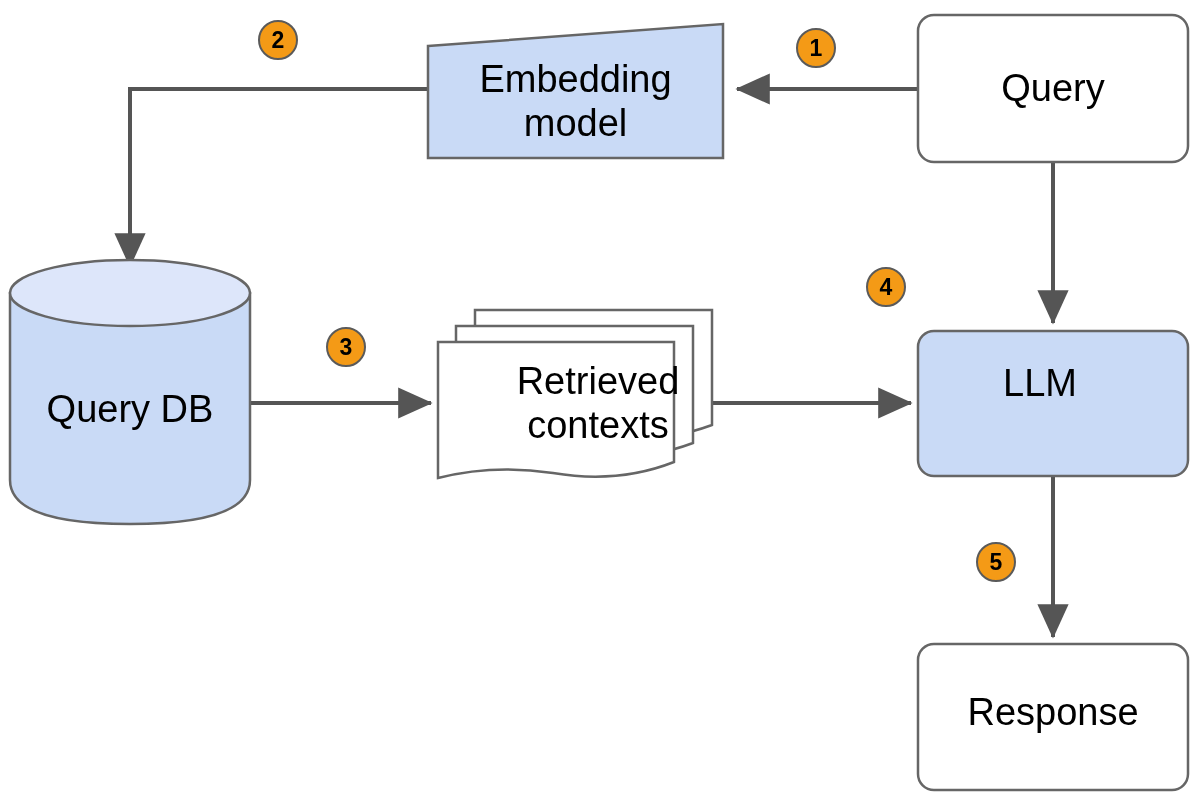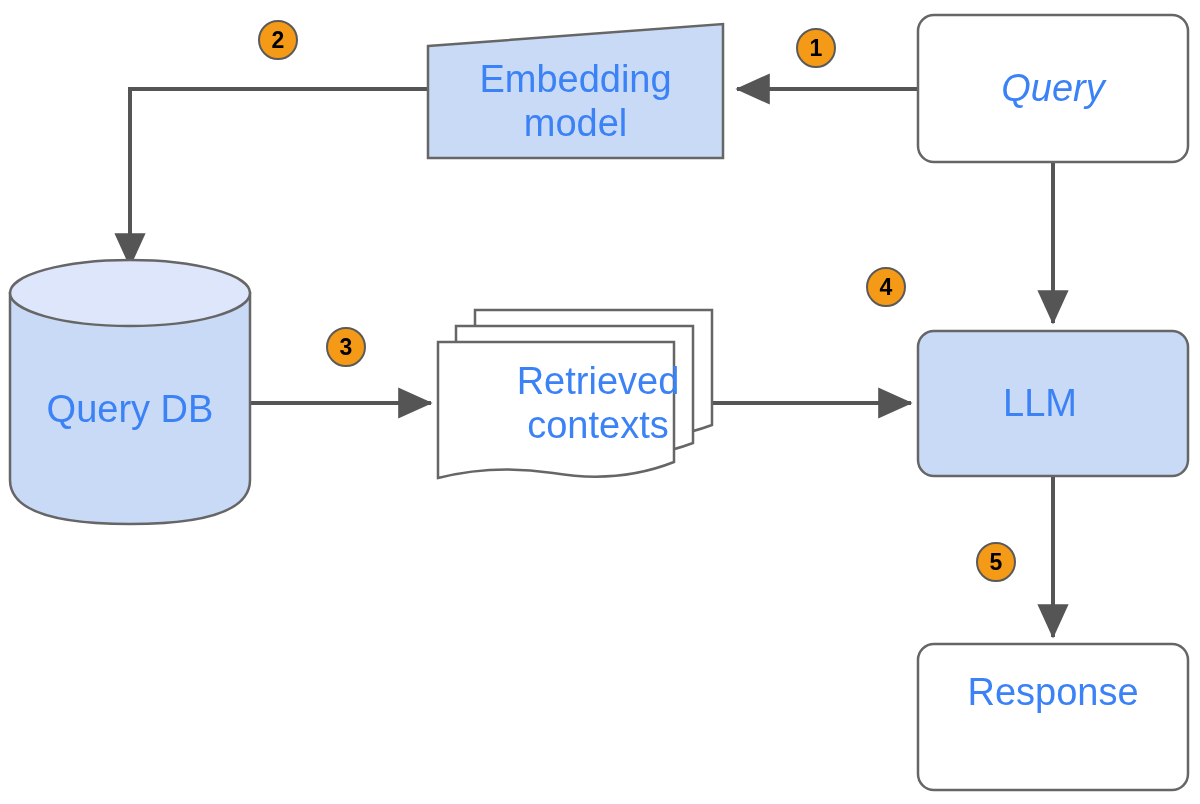--- a/index.html
+++ b/index.html
@@ -23,21 +23,21 @@
     left: 0;
     width: 1200px;
     height: 804px;
   }
   .node-label {
     position: absolute;
     display: flex;
     align-items: center;
     justify-content: center;
     text-align: center;
-    color: #3b82f6;
+    color: #000000;
     font-family: "Liberation Sans", sans-serif;
     font-size: 38px;
     line-height: 1.15;
     white-space: pre-line;
     pointer-events: none;
   }
   .badge-label {
     position: absolute;
     display: flex;
     align-items: center;
@@ -128,30 +128,30 @@
       <circle cx="886" cy="287" r="19" fill="#f49a16" stroke="#5a5a5a" stroke-width="2"></circle>
     </g>
     <g>
       <circle cx="996" cy="562" r="19" fill="#f49a16" stroke="#5a5a5a" stroke-width="2"></circle>
     </g>
   </svg>
 
   <div class="node-label" style="left:430px; top:46px; width:291px; height:112px;">Embedding
 model</div>
 
-  <div class="node-label" style="left:918px; top:15px; width:270px; height:147px;font-style:italic;">Query</div>
+  <div class="node-label" style="left:918px; top:15px; width:270px; height:147px;">Query</div>
 
   <div class="node-label" style="left:10px; top:330px; width:240px; height:160px;">Query DB</div>
 
   <div class="node-label" style="left:438px; top:348px; width:236px; height:112px;margin-left:42px;">Retrieved
 contexts</div>
 
-  <div class="node-label" style="left:918px; top:331px; width:244px; height:145px;">LLM</div>
+  <div class="node-label" style="left:918px; top:311px; width:244px; height:145px;">LLM</div>
 
-  <div class="node-label" style="left:918px; top:620px; width:270px; height:146px;">Response</div>
+  <div class="node-label" style="left:918px; top:640px; width:270px; height:146px;">Response</div>
 
   <div class="badge-label" style="left:797px; top:29px; width:38px; height:38px;">1</div>
 
   <div class="badge-label" style="left:259px; top:21px; width:38px; height:38px;">2</div>
 
   <div class="badge-label" style="left:327px; top:328px; width:38px; height:38px;">3</div>
 
   <div class="badge-label" style="left:867px; top:268px; width:38px; height:38px;">4</div>
 
   <div class="badge-label" style="left:977px; top:543px; width:38px; height:38px;">5</div>

